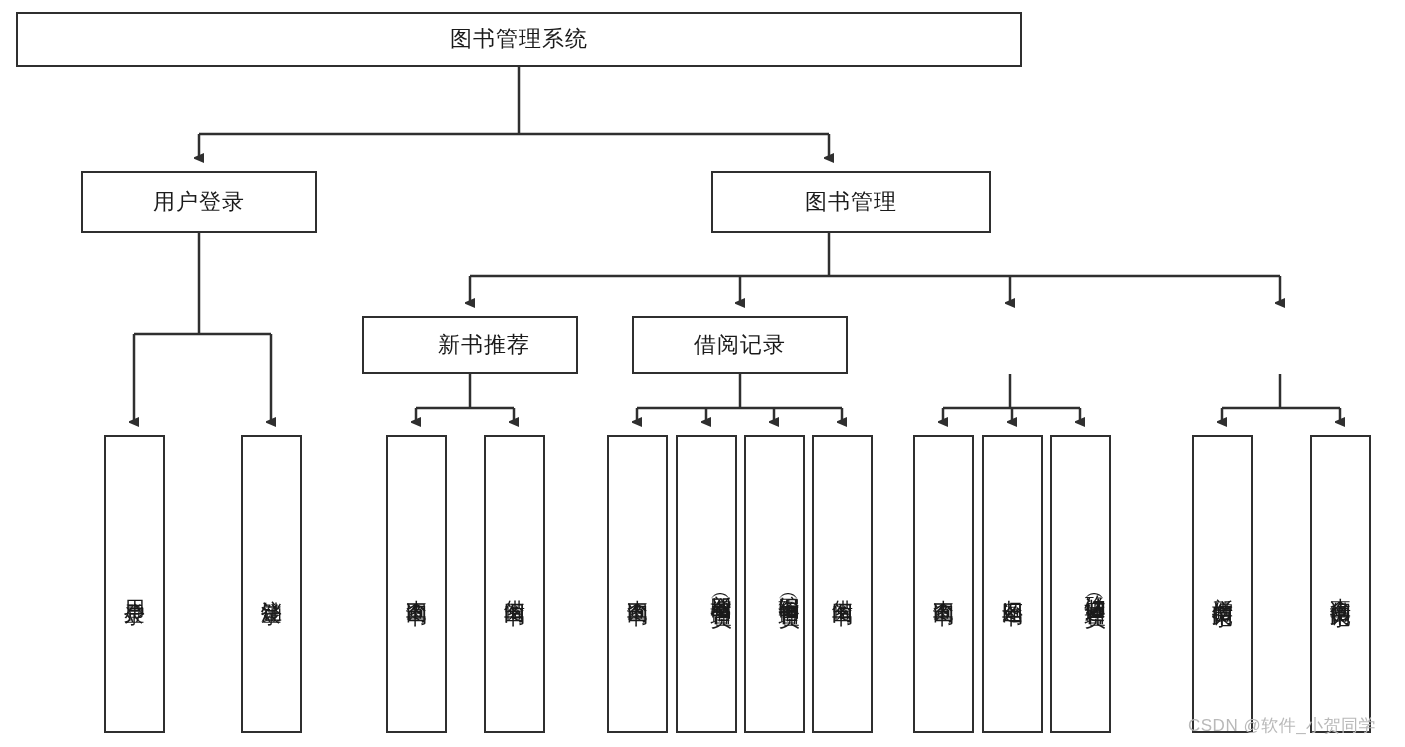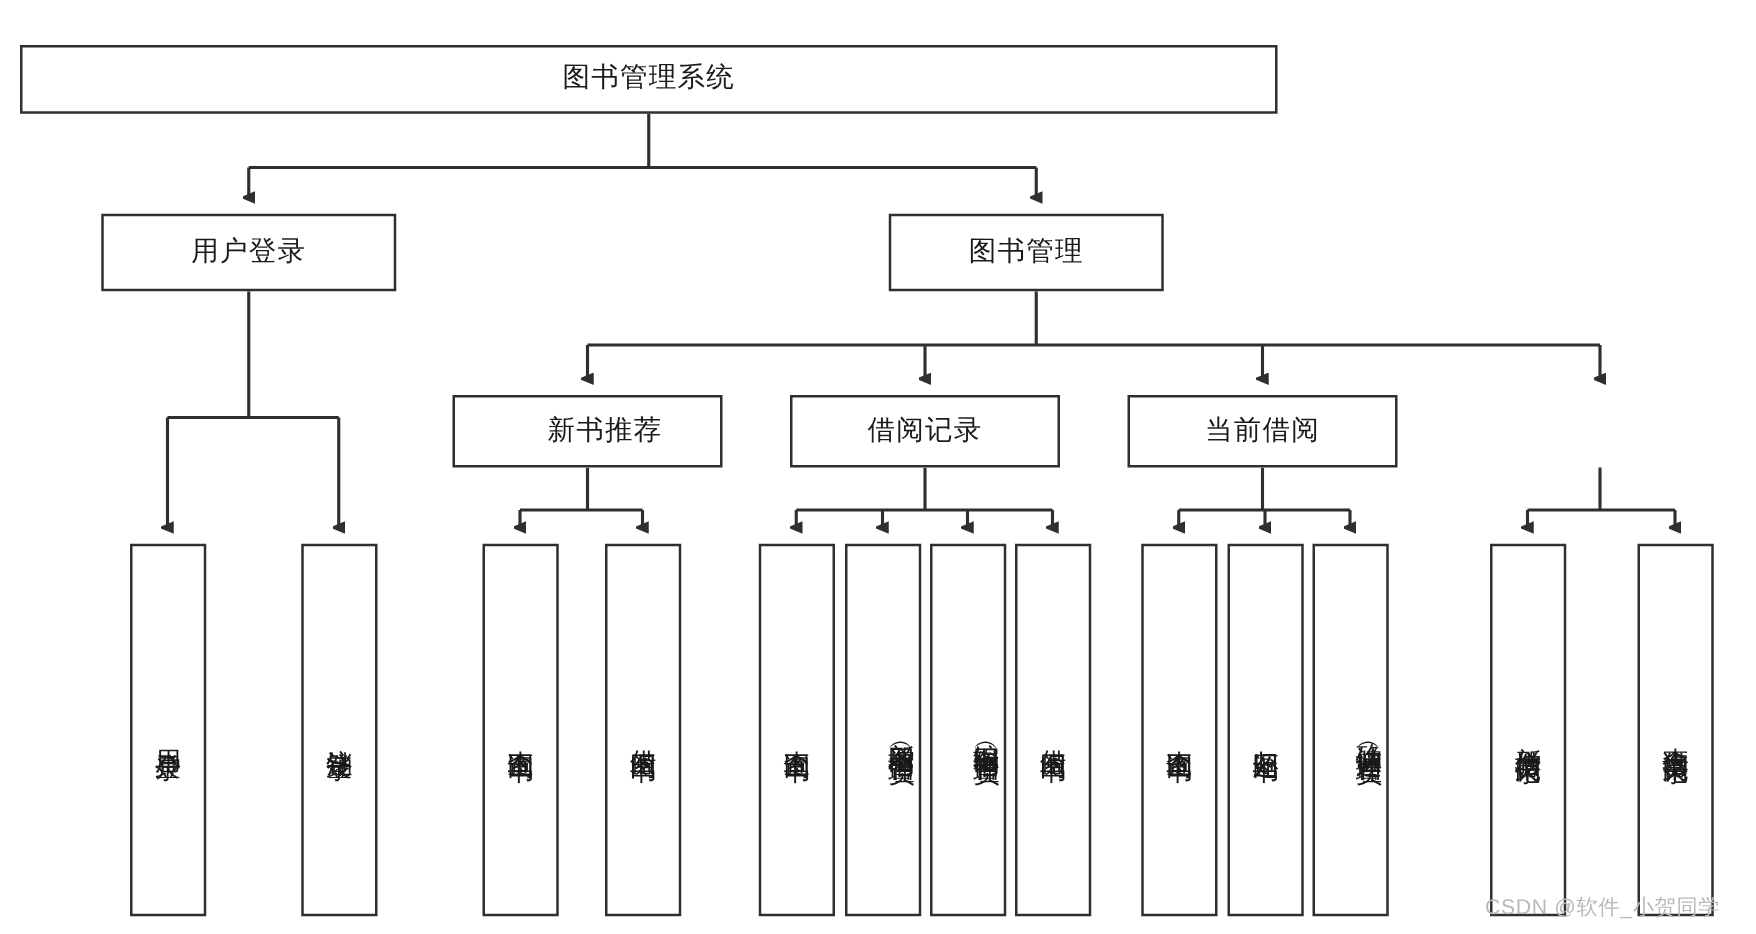--- a/index.html
+++ b/index.html
@@ -104,31 +104,30 @@
       <path d="M1012,408 L1012,422" marker-end="url(#arrow)"></path>
       <path d="M1080,408 L1080,422" marker-end="url(#arrow)"></path>
 
       <path d="M1280,374 L1280,408"></path>
       <path d="M1222,408 L1340,408"></path>
       <path d="M1222,408 L1222,422" marker-end="url(#arrow)"></path>
       <path d="M1340,408 L1340,422" marker-end="url(#arrow)"></path>
     </g>
   </svg>
 
-  <div class="node horiz" style="left:16px; top:12px; width:1006px; height:55px;margin-top:24px;">图书管理系统</div>
+  <div class="node horiz" style="left:16px; top:12px; width:1006px; height:55px;">图书管理系统</div>
 
   <div class="node horiz" style="left:81px; top:171px; width:236px; height:62px;">用户登录</div>
 
-  <div class="node horiz" style="left:711px; top:171px; width:220px; height:62px;">图书管理</div>
+  <div class="node horiz" style="left:711px; top:171px; width:280px; height:62px;">图书管理</div>
 
   <div class="node horiz" style="left:362px; top:316px; width:216px; height:58px;padding-left:28px;">新书推荐</div>
 
   <div class="node horiz" style="left:632px; top:316px; width:216px; height:58px;">借阅记录</div>
 
-  <div class="node horiz" style="left:902px; top:316px; width:216px; height:58px;">当前借阅</div>
 
 
   <div class="node vert midalign" style="left:104px; top:435px; width:61px; height:298px;">用户登录</div>
 
   <div class="node vert midalign" style="left:241px; top:435px; width:61px; height:298px;">注销登录</div>
 
   <div class="node vert midalign" style="left:386px; top:435px; width:61px; height:298px;">查询图书</div>
 
   <div class="node vert midalign" style="left:484px; top:435px; width:61px; height:298px;">借阅图书</div>
 

